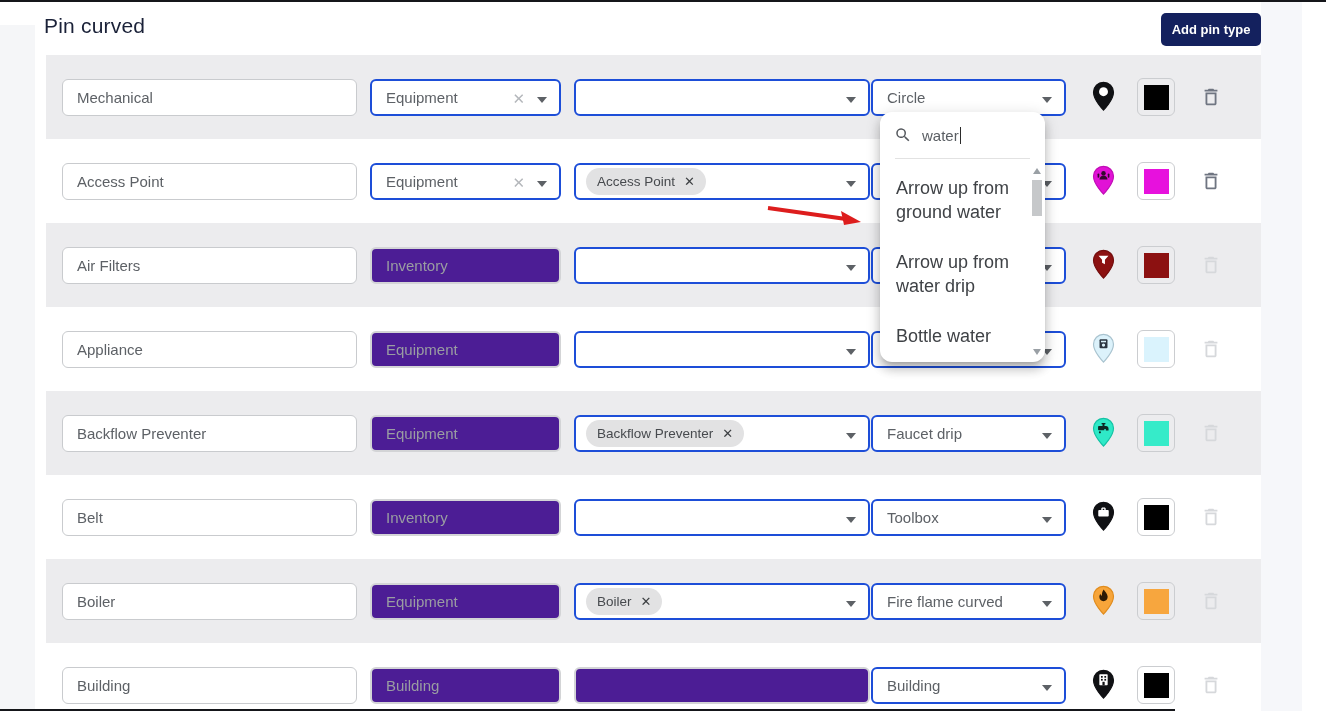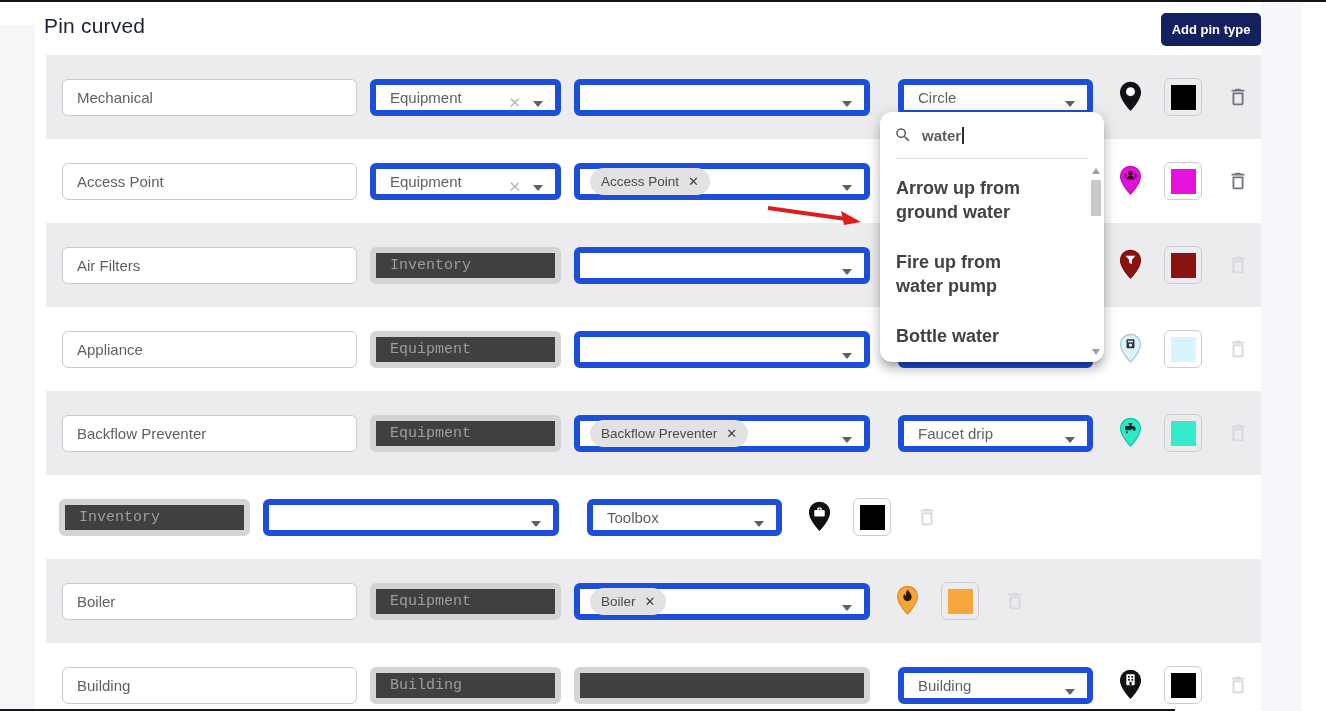--- a/index.html
+++ b/index.html
@@ -13,42 +13,42 @@
   .page-title{position:absolute;left:44px;top:14px;font-size:21px;font-weight:500;color:#1a2138;letter-spacing:.2px;}
   .add-btn{position:absolute;left:1161px;top:13px;width:100px;height:33px;background:#14215e;color:#fff;
     border:none;border-radius:5px;font-size:13px;font-weight:bold;font-family:inherit;cursor:pointer;}
 
   
   .rows{position:absolute;left:46px;top:55px;width:1215px;}
   .row{height:84px;display:flex;align-items:center;background:#fff;}
   .row.shaded{background:#ececee;}
   .name-input{width:295px;height:37px;margin-left:16px;box-sizing:border-box;border:1px solid #c9cbce;border-radius:6px;
     background:#fff;color:#5d6166;font-size:15px;padding:0 14px;font-family:inherit;outline:none;}
-  .select{position:relative;height:37px;box-sizing:border-box;border:6px solid #1d4ed8;border-radius:6px;background:#fff;
+  .select{position:relative;height:37px;box-sizing:border-box;border:2px solid #1d4ed8;border-radius:6px;background:#fff;
     display:flex;align-items:center;font-size:15px;color:#5d6166;padding:0 28px 0 14px;cursor:pointer;}
-  .select.disabled{background:#404040;border-color:#d3d4d6;color:#9a9da2;cursor:default;font-family:Liberation Mono, monospace;}
+  .select.disabled{background:#4c1d95;border-color:#d3d4d6;color:#9a9da2;cursor:default;}
   .c2{width:191px;margin-left:13px;}
   .c3{width:296px;margin-left:13px;padding-left:10px;}
-  .c4{width:195px;margin-left:28px;}
+  .c4{width:195px;margin-left:1px;}
   .caret{position:absolute;right:12px;top:16px;width:0;height:0;border-left:5px solid transparent;
     border-right:5px solid transparent;border-top:6px solid #5d6166;}
   .clear{position:absolute;right:34px;top:9px;color:#b4b7bb;font-size:15px;line-height:18px;cursor:pointer;}
   .chip{display:inline-flex;align-items:center;background:#e2e2e3;border-radius:16px;height:27px;padding:0 11px;
     font-size:13.5px;color:#474a4e;white-space:nowrap;}
   .chip .chip-x{margin-left:9px;color:#3c3f42;font-size:13px;cursor:pointer;}
   .pin{margin-left:24px;width:26px;height:32px;display:flex;align-items:center;justify-content:center;}
   .swatchbox{margin-left:21px;width:38px;height:38px;box-sizing:border-box;border:1px solid #cbcdd0;border-radius:6px;
     display:flex;align-items:center;justify-content:center;cursor:pointer;}
   .swatch{width:25px;height:25px;}
   .trash{margin-left:24px;width:23px;height:25px;display:flex;align-items:center;justify-content:center;}
   .trash.enabled{cursor:pointer;}
 
   
-  .panel{position:absolute;left:880px;top:112px;width:224px;height:250px;background:#fff;border-radius:12px;z-index:10;
-    box-shadow:0 5px 5px -3px rgba(0,0,0,.2),0 8px 10px 1px rgba(0,0,0,.14),0 3px 14px 2px rgba(0,0,0,.12);font-weight:bold;}
+  .panel{position:absolute;left:880px;top:112px;width:165px;height:250px;background:#fff;border-radius:12px;z-index:10;
+    box-shadow:0 5px 5px -3px rgba(0,0,0,.2),0 8px 10px 1px rgba(0,0,0,.14),0 3px 14px 2px rgba(0,0,0,.12);}
   .panel .search{height:46px;display:flex;align-items:center;padding:0 14px;}
   .panel .search .q{margin-left:10px;font-size:15px;color:#5a5e63;}
   .panel .cursorbar{width:1.5px;height:17px;background:#2b2b2b;margin-left:1px;}
   .panel .divider{height:1px;background:#e2e2e2;margin:0 15px 0 15px;}
   .panel .options{position:absolute;left:0;top:47px;right:16px;bottom:0;overflow:hidden;padding:17px 0 0 16px;}
   .panel .opt{width:142px;font-size:18px;color:#3f4246;line-height:24px;margin-bottom:26px;cursor:pointer;}
   .sb{position:absolute;right:1px;top:52px;bottom:3px;width:13px;}
   .sb-up{position:absolute;top:4px;left:2px;width:0;height:0;border-left:4.5px solid transparent;border-right:4.5px solid transparent;border-bottom:6px solid #9aa0a5;}
   .sb-down{position:absolute;bottom:4px;left:2px;width:0;height:0;border-left:4.5px solid transparent;border-right:4.5px solid transparent;border-top:6px solid #9aa0a5;}
   .sb-thumb{position:absolute;top:16px;left:1px;width:10px;height:36px;background:#c6c8ca;cursor:grab;}
@@ -228,20 +228,21 @@
           <span class="swatch" style="background: rgb(54, 235, 201);"></span>
         </span>
     <span class="trash off">
           <svg width="22" height="24" viewBox="0 0 24 24">
             <path fill="#d6d8db" d="M16 9v10H8V9h8m-1.5-6h-5l-1 1H5v2h14V4h-3.5l-1-1zM18 7H6v12c0 1.1.9 2 2 2h8c1.1 0 2-.9 2-2V7z"></path>
           </svg>
         </span>
   </div>
 
   <div class="row">
+    <input class="name-input" value="Belt" style="">
     <div class="select c2 disabled">
       <span class="sel-label">Inventory</span>
 
     </div>
     <div class="select c3">
       <span class="chips"></span>
       <span class="caret"></span>
     </div>
     <div class="select c4">
       <span class="sel-label">Toolbox</span>
@@ -268,20 +269,24 @@
     <input class="name-input" value="Boiler" style="">
     <div class="select c2 disabled">
       <span class="sel-label">Equipment</span>
 
     </div>
     <div class="select c3">
       <span class="chips"><span class="chip">
               <span>Boiler</span>
               <span class="chip-x">✕</span>
             </span></span>
+      <span class="caret"></span>
+    </div>
+    <div class="select c4">
+      <span class="sel-label">Fire flame curved</span>
       <span class="caret"></span>
     </div>
     <span class="pin">
           <svg width="25" height="32" viewBox="0 0 24 33">
             <path d="M12 1.4C6.3 1.4 1.7 6 1.7 11.7c0 4.2 2.7 8.8 5.2 12.2 1.9 2.6 3.8 4.8 5.1 6.2 1.3-1.4 3.2-3.6 5.1-6.2 2.5-3.4 5.2-8 5.2-12.2C22.3 6 17.7 1.4 12 1.4z" fill="#f7a53a" stroke="#e08c1e" stroke-width="1.2"></path>
             <path d="M12.1 4.6c1.8 2.4 4.2 4.8 4.2 7.6 0 2.6-1.9 4.6-4.3 4.6s-4.3-2-4.3-4.6c0-1.2.4-2.3 1.1-3.3.2 1 .8 1.8 1.7 2.1-.5-2.2.4-4.5 1.6-6.4z" fill="#2b1a05"></path>
           </svg>
         </span>
     <span class="swatchbox">
           <span class="swatch" style="background: rgb(247, 166, 62);"></span>
@@ -365,21 +370,21 @@
     <div class="search">
       <svg width="18" height="18" viewBox="0 0 24 24">
         <path fill="#55595e" d="M15.5 14h-.79l-.28-.27a6.5 6.5 0 1 0-.7.7l.27.28v.79l5 4.99L20.49 19l-4.99-5zm-6 0A4.5 4.5 0 1 1 14 9.5 4.5 4.5 0 0 1 9.5 14z"></path>
       </svg>
       <span class="q">water</span>
       <span class="cursorbar"></span>
     </div>
     <div class="divider"></div>
     <div class="options" id="options">
         <div class="opt">Arrow up from ground water</div>
-        <div class="opt">Fire up from water pump</div>
+        <div class="opt">Arrow up from water drip</div>
         <div class="opt">Bottle water</div>
       </div>
     <div class="sb">
       <span class="sb-up"></span>
       <span class="sb-thumb"></span>
       <span class="sb-down"></span>
     </div>
   </div>
 
   <svg class="arrow-annotation" width="130" height="42">

